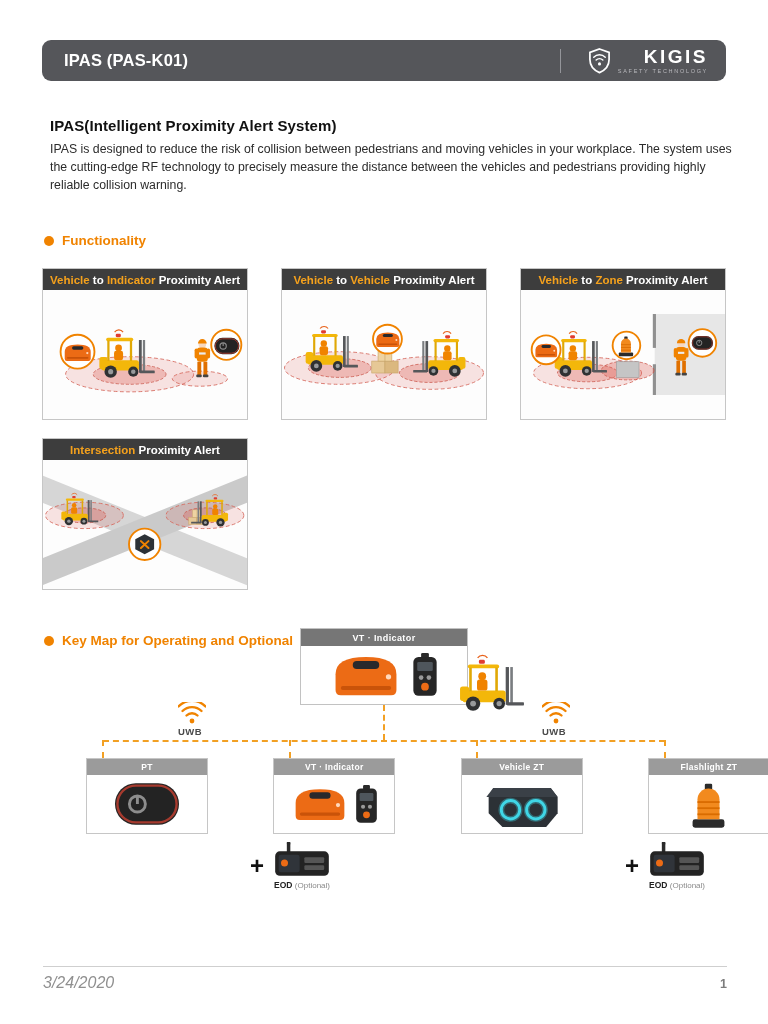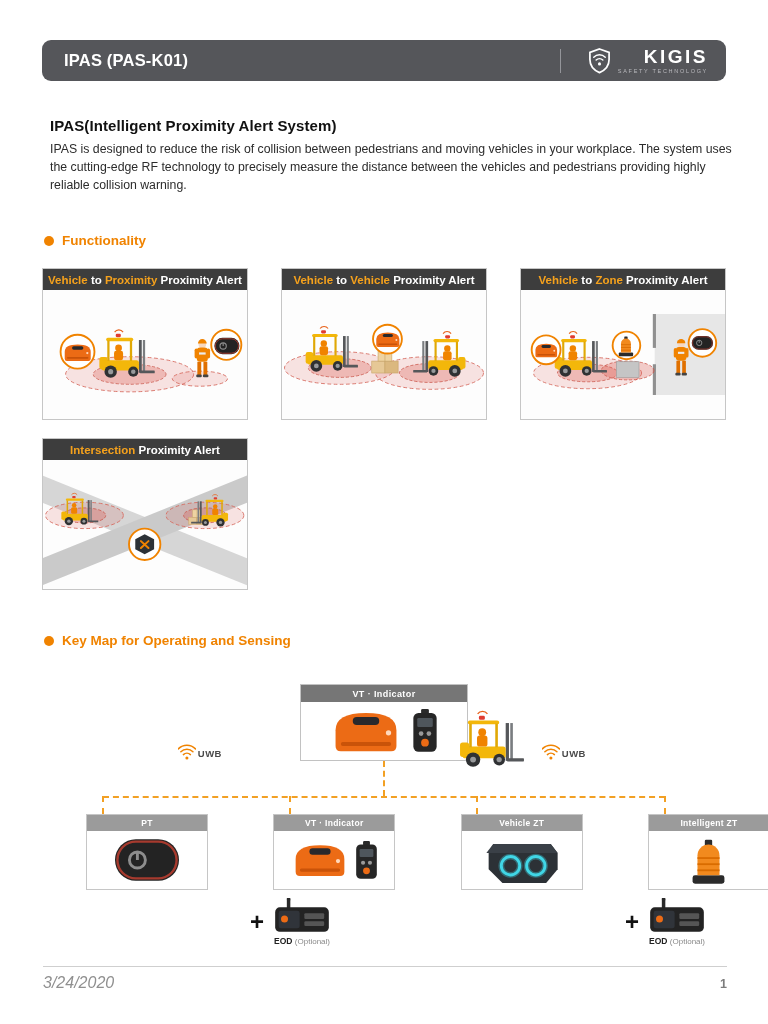--- a/index.html
+++ b/index.html
@@ -38,27 +38,27 @@
   .panel-header .hl{color:#f5a11c;}
   .panel-body{height:129px;background:#fdfdfd;overflow:hidden;}
   .panel-body svg{display:block;width:100%;height:100%;}
 
   
   .zone-outer{fill:rgba(217,90,80,0.16);stroke:#d66a5f;stroke-width:1.4;stroke-dasharray:6 4;}
   .zone-inner{fill:rgba(217,90,80,0.30);stroke:#c9554a;stroke-width:1.2;stroke-dasharray:5 3;}
   .ring{fill:#ffffff;stroke:#F08300;stroke-width:3;}
 
   
-  .keymap{position:absolute;left:42px;top:684px;width:684px;height:292px;}
+  .keymap{position:absolute;left:42px;top:628px;width:684px;height:292px;}
   .hub{position:absolute;left:258px;top:0;width:168px;border:1px solid #c2c2c2;background:#fff;}
   .hub-header{height:17px;background:#767676;color:#fff;font-size:9px;font-weight:bold;letter-spacing:.4px;
     display:flex;align-items:center;justify-content:center;}
   .hub-body{height:58px;display:flex;align-items:center;justify-content:center;gap:10px;}
   .km-forklift{position:absolute;left:413px;top:26px;width:74px;height:60px;}
-  .uwb{position:absolute;width:44px;display:flex;flex-direction:row;align-items:center;gap:2px;}
+  .uwb{position:absolute;width:44px;display:flex;flex-direction:column;gap:2px;margin-top:16px;}
   .uwb-left{left:136px;top:58px;}
   .uwb-right{left:500px;top:58px;}
   .uwb svg{width:28px;height:22px;}
   .uwb-label{font-size:9.5px;font-weight:bold;color:#4a4a4a;letter-spacing:.5px;}
   .dash-v{position:absolute;width:0;border-left:2px dashed #f2a024;}
   .dash-h{position:absolute;height:0;border-top:2px dashed #f2a024;}
   .stub-hub{left:341px;top:77px;height:35px;}
   .trunk{left:61px;top:112px;width:562px;}
   .stub-1{left:60px;top:112px;height:18px;}
   .stub-2{left:247px;top:112px;height:18px;}
@@ -209,21 +209,21 @@
     <span class="bullet"></span>
     <span>Functionality</span>
   </div>
 
   <div class="panel-grid">
 
     <div class="panel">
       <div class="panel-header">
         <span class="hl">Vehicle</span>
           <span> to </span>
-          <span class="hl">Proximity</span>
+          <span class="hl">Indicator</span>
           <span> Proximity Alert</span>
       </div>
       <div class="panel-body">
         <svg viewBox="0 0 325 129">
           <ellipse class="zone-outer" cx="138" cy="96" rx="102" ry="28"></ellipse>
           <ellipse class="zone-inner" cx="138" cy="96" rx="58" ry="16"></ellipse>
           <ellipse class="zone-outer" cx="250" cy="103" rx="44" ry="12"></ellipse>
           <use href="#forklift" transform="translate(88,36) scale(0.9)"></use>
           <use href="#worker" transform="translate(238,40) scale(0.88)"></use>
           <circle class="ring" cx="55" cy="60" r="27"></circle>
@@ -314,21 +314,21 @@
             <path d="M-6,-5 L6,6 M6,-5 L-6,6" stroke="#F08300" stroke-width="3.2" stroke-linecap="round" fill="none"></path>
           </g>
         </svg>
       </div>
     </div>
 
   </div>
 
   <div class="section-heading heading-keymap">
     <span class="bullet"></span>
-    <span>Key Map for Operating and Sensing</span>
+    <span>Key Map for Operating and Optional</span>
   </div>
 
   <div class="keymap">
 
     <div class="hub">
       <div class="hub-header">VT · Indicator</div>
       <div class="hub-body">
         <svg viewBox="0 0 54 34" style="width:72px;height:45px">
             <use href="#dev-vt"></use>
           </svg>
@@ -384,21 +384,21 @@
       </div>
       <div class="node">
         <div class="node-header">Vehicle ZT</div>
         <div class="node-body">
           <svg viewBox="0 0 62 40" style="width:72px;height:46px">
               <use href="#dev-crossway"></use>
             </svg>
         </div>
       </div>
       <div class="node">
-        <div class="node-header">Intelligent ZT</div>
+        <div class="node-header">Flashlight ZT</div>
         <div class="node-body">
           <svg viewBox="0 0 30 40" style="width:37px;height:49px">
               <use href="#dev-beacon"></use>
             </svg>
         </div>
       </div>
     </div>
 
     <div class="eod-group g1">
       <span class="plus">+</span>

